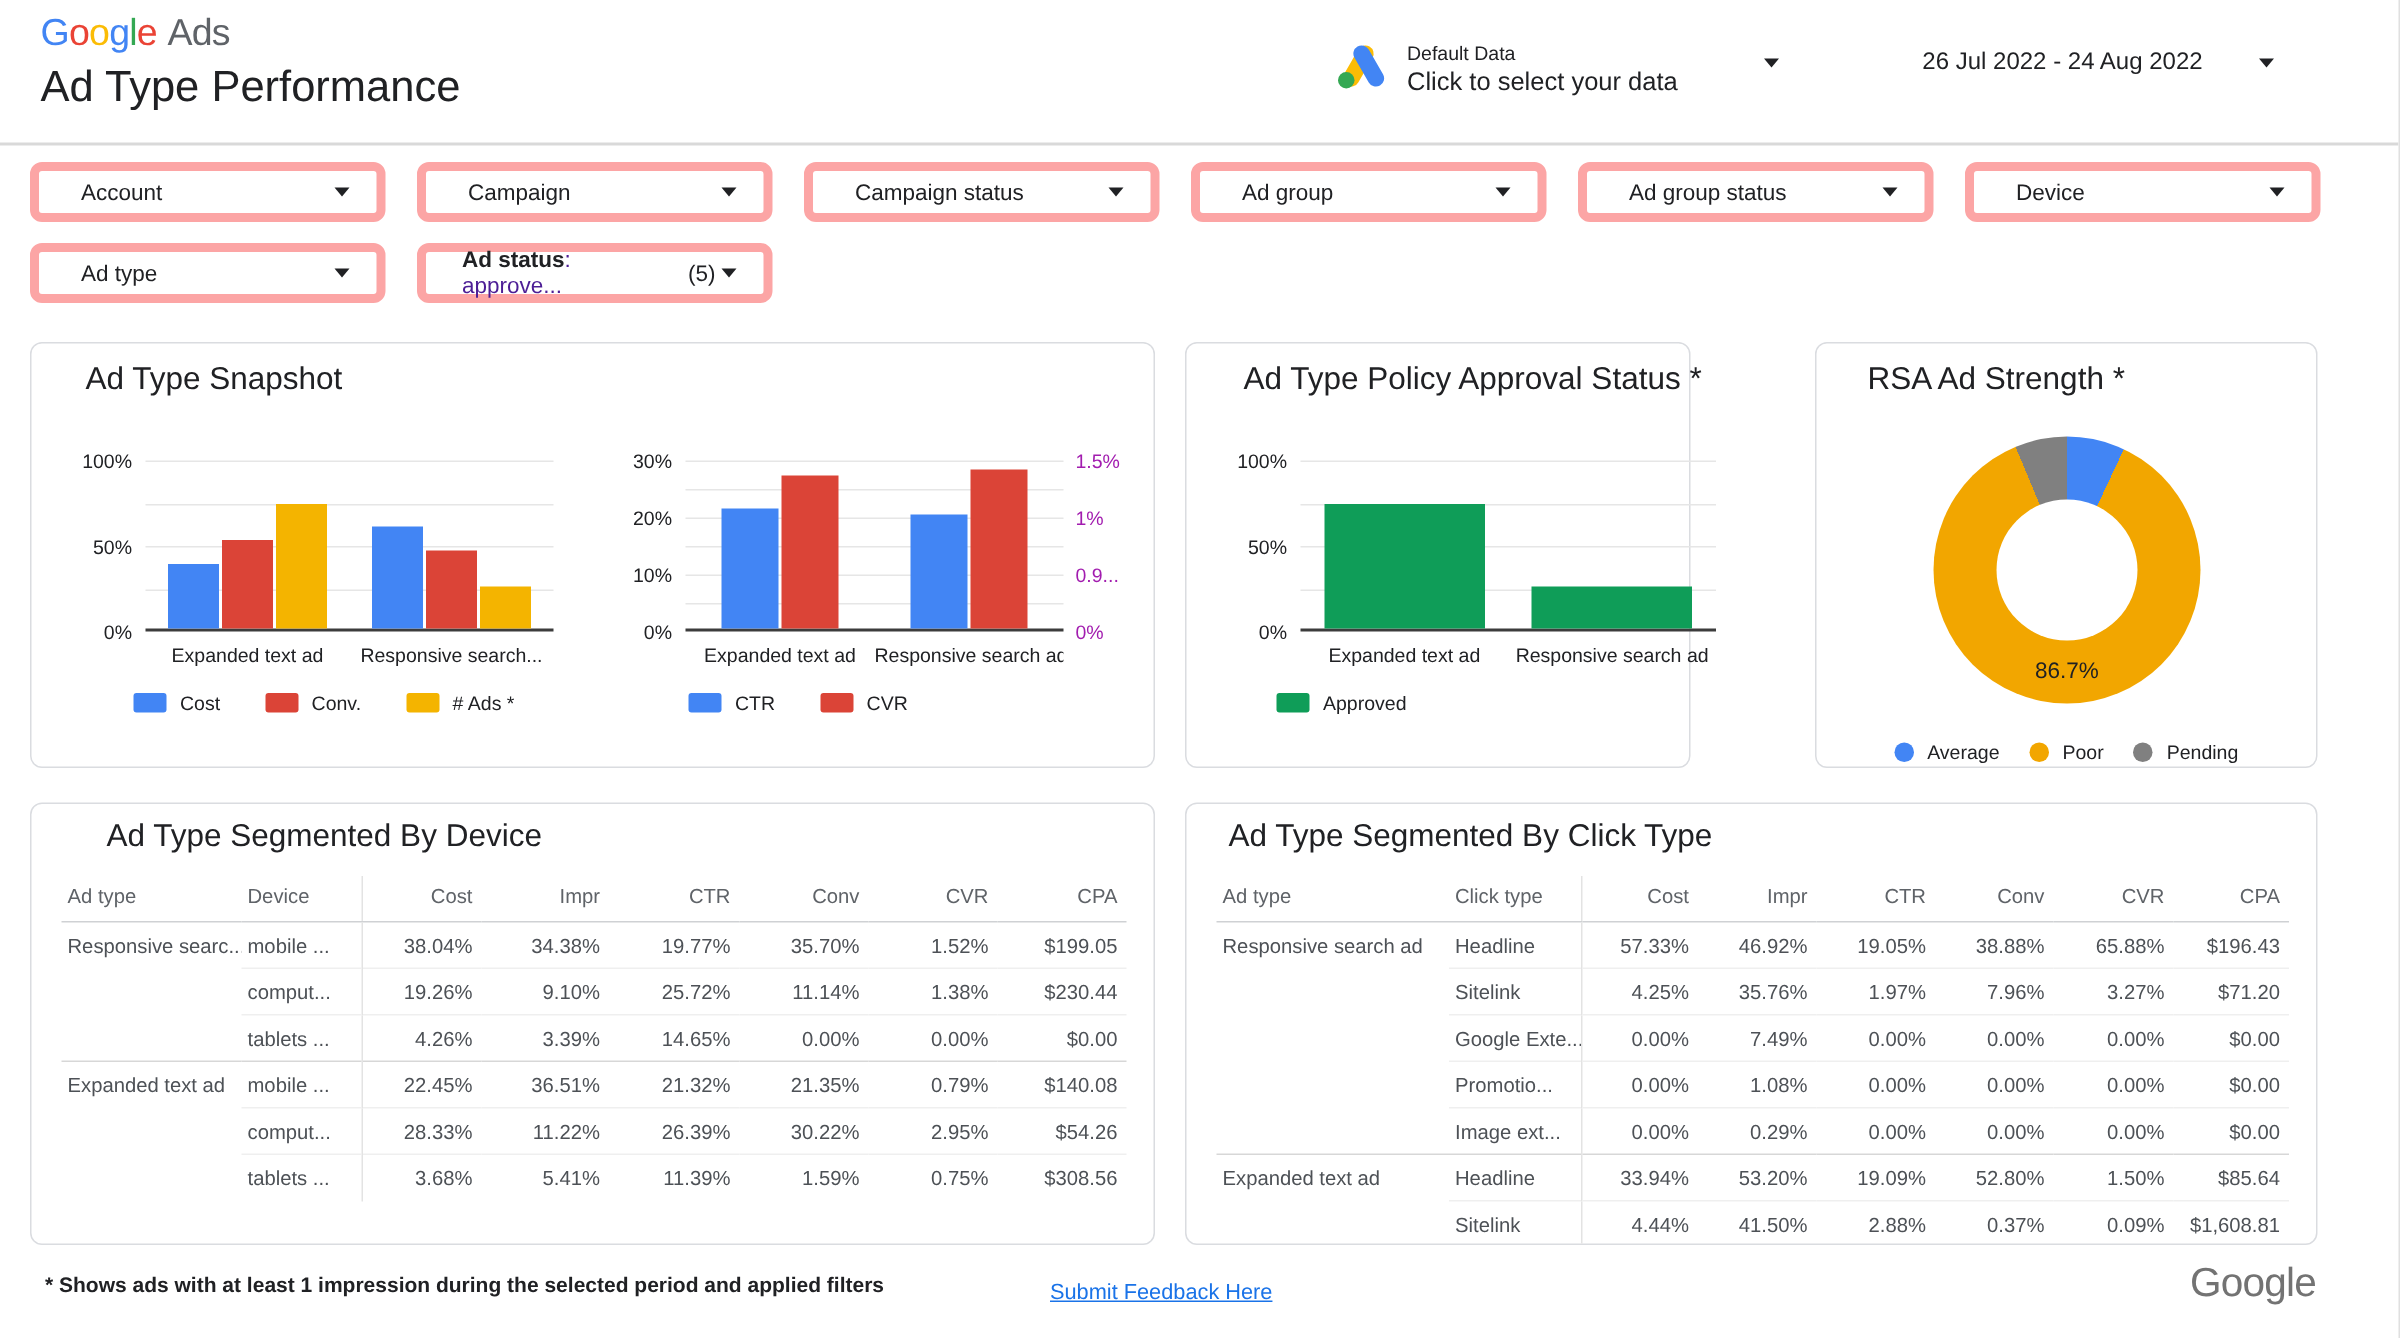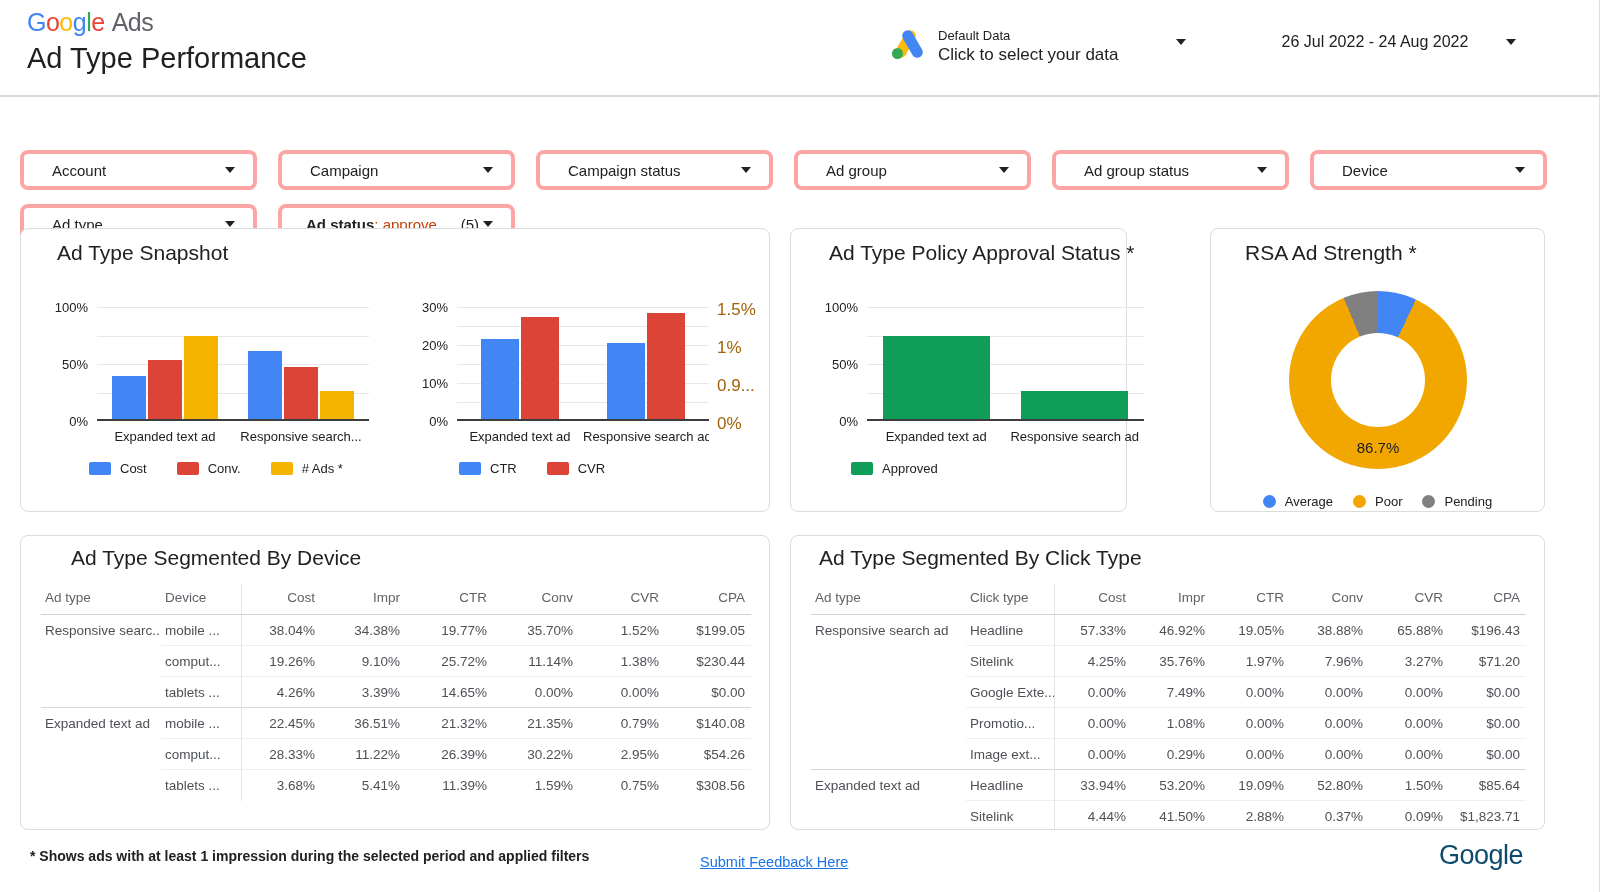--- a/index.html
+++ b/index.html
@@ -18,40 +18,40 @@
   .ds-secondary { font-size:17px; color:#202124; margin-top:2px; }
   .caret { width:0; height:0; border-left:5px solid transparent; border-right:5px solid transparent; border-top:6px solid #202124; }
   .ds-caret { position:absolute; left:1176px; top:39px; }
   .date-range { position:absolute; left:1235px; top:33px; width:280px; font-size:16px; color:#202124; text-align:center; cursor:pointer; }
   .date-caret { position:absolute; left:1506px; top:39px; }
 
   
   .filters-row { position:absolute; left:20px; display:flex; gap:21px; }
   #filters-row1 { top:108px; }
   #filters-row2 { top:162px; }
-  .chip { width:237px; height:40px; background:#fff; border:4px solid #fca5a5; border-radius:8px; display:flex; align-items:center; justify-content:space-between; padding:0 18px 0 28px; font-size:15px; color:#202124; cursor:pointer;margin-top:42px; }
+  .chip { width:237px; height:40px; background:#fff; border:6px solid #fca5a5; border-radius:8px; display:flex; align-items:center; justify-content:space-between; padding:0 18px 0 28px; font-size:15px; color:#202124; cursor:pointer; }
   .chip .caret { border-top-color:#202124; }
   .as-label { font-weight:700; }
-  .as-value { color:#c2410c; }
+  .as-value { color:#4c1d95; }
   .as-count { color:#202124; margin-left:10px; margin-right:-6px; }
   .chip-adstatus { padding-left:24px; }
 
   
   .card { position:absolute; background:#fff; border:1px solid #dadce0; border-radius:8px; }
   #card-snapshot { left:20px; top:228px; width:750px; height:284px; }
   #card-approval { left:790px; top:228px; width:337px; height:284px; }
   #card-rsa      { left:1210px; top:228px; width:335px; height:284px; }
   #card-device   { left:20px;  top:535px; width:750px; height:295px; overflow:hidden; }
   #card-click    { left:790px; top:535px; width:755px; height:295px; overflow:hidden; }
   .card-title { position:absolute; font-size:21px; color:#202124; font-weight:400; white-space:nowrap; }
 
   
   .barchart { position:absolute; }
   .bc-tick { position:absolute; font-size:13px; color:#202124; text-align:right; }
-  .bc-tick-r { position:absolute; font-size:17px; color:#a16207; text-align:right; }
+  .bc-tick-r { position:absolute; font-size:13px; color:#a21caf; text-align:right; }
   .bc-plot { position:absolute; top:6px; height:114px; border-bottom:2px solid #3c3c3c; }
   .bc-grid { position:absolute; left:0; right:0; height:1px; background:#e6e6e6; }
   .bc-groups { position:absolute; left:0; right:0; top:0; bottom:0; display:flex; }
   .bc-group { flex:1; display:flex; align-items:flex-end; justify-content:center; gap:2px; height:100%; }
   .bar { display:block; }
   .bc-cats { position:absolute; display:flex; }
   .bc-cat { flex:1; text-align:center; font-size:13px; color:#202124; white-space:nowrap; overflow:hidden; }
   .legend { position:absolute; display:flex; gap:30px; align-items:center; }
   .legend-item { display:flex; align-items:center; gap:9px; font-size:13px; color:#202124; }
   .legend-swatch { width:22px; height:13px; border-radius:2px; }
@@ -70,21 +70,21 @@
   td { font-size:13.5px; color:#4d5156; height:31px; padding:0 6px 0 4px; white-space:nowrap; overflow:hidden; }
   th.num, td.num { text-align:right; }
   th.txt, td.txt { text-align:left; }
   th:nth-child(3), td:nth-child(3) { border-left:1px solid #e3e3e3; }
   tbody tr:not(.group-start) td:not(:first-child) { border-top:1px solid #efefef; }
   tbody tr.group-start:not(:first-child) td { border-top:1px solid #d7d7d7; }
 
   
   .footnote { position:absolute; left:30px; top:848px; font-size:14px; font-weight:700; color:#202124; }
   .feedback { position:absolute; left:700px; top:854px; font-size:14.5px; color:#1a73e8; text-decoration:underline; cursor:pointer; }
-  .google-wordmark { position:absolute; right:76px; top:840px; font-size:27px; font-weight:500; color:#0c4a6e; letter-spacing:-0.5px; }
+  .google-wordmark { position:absolute; right:55px; top:840px; font-size:27px; font-weight:500; color:#737373; letter-spacing:-0.5px; }
 </style>
 </head>
 <body>
 
 <div class="screen">
 
   <div class="logo">
     <span id="logo-letters"><span style="color: rgb(66, 133, 244);">G</span><span style="color: rgb(234, 67, 53);">o</span><span style="color: rgb(251, 188, 5);">o</span><span style="color: rgb(66, 133, 244);">g</span><span style="color: rgb(52, 168, 83);">l</span><span style="color: rgb(234, 67, 53);">e</span></span><span class="suffix">Ads</span>
   </div>
   <div class="page-title">Ad Type Performance</div>
@@ -474,21 +474,21 @@
               <td class="num">$85.64</td>
             </tr>
             <tr>
               <td class="txt"></td>
               <td class="txt">Sitelink</td>
               <td class="num">4.44%</td>
               <td class="num">41.50%</td>
               <td class="num">2.88%</td>
               <td class="num">0.37%</td>
               <td class="num">0.09%</td>
-              <td class="num">$1,823.71</td>
+              <td class="num">$1,608.81</td>
             </tr>
           </tbody>
         </table>
     </div>
   </div>
 
   <div class="footnote">* Shows ads with at least 1 impression during the selected period and applied filters</div>
   <a class="feedback">Submit Feedback Here</a>
   <div class="google-wordmark">Google</div>
 

